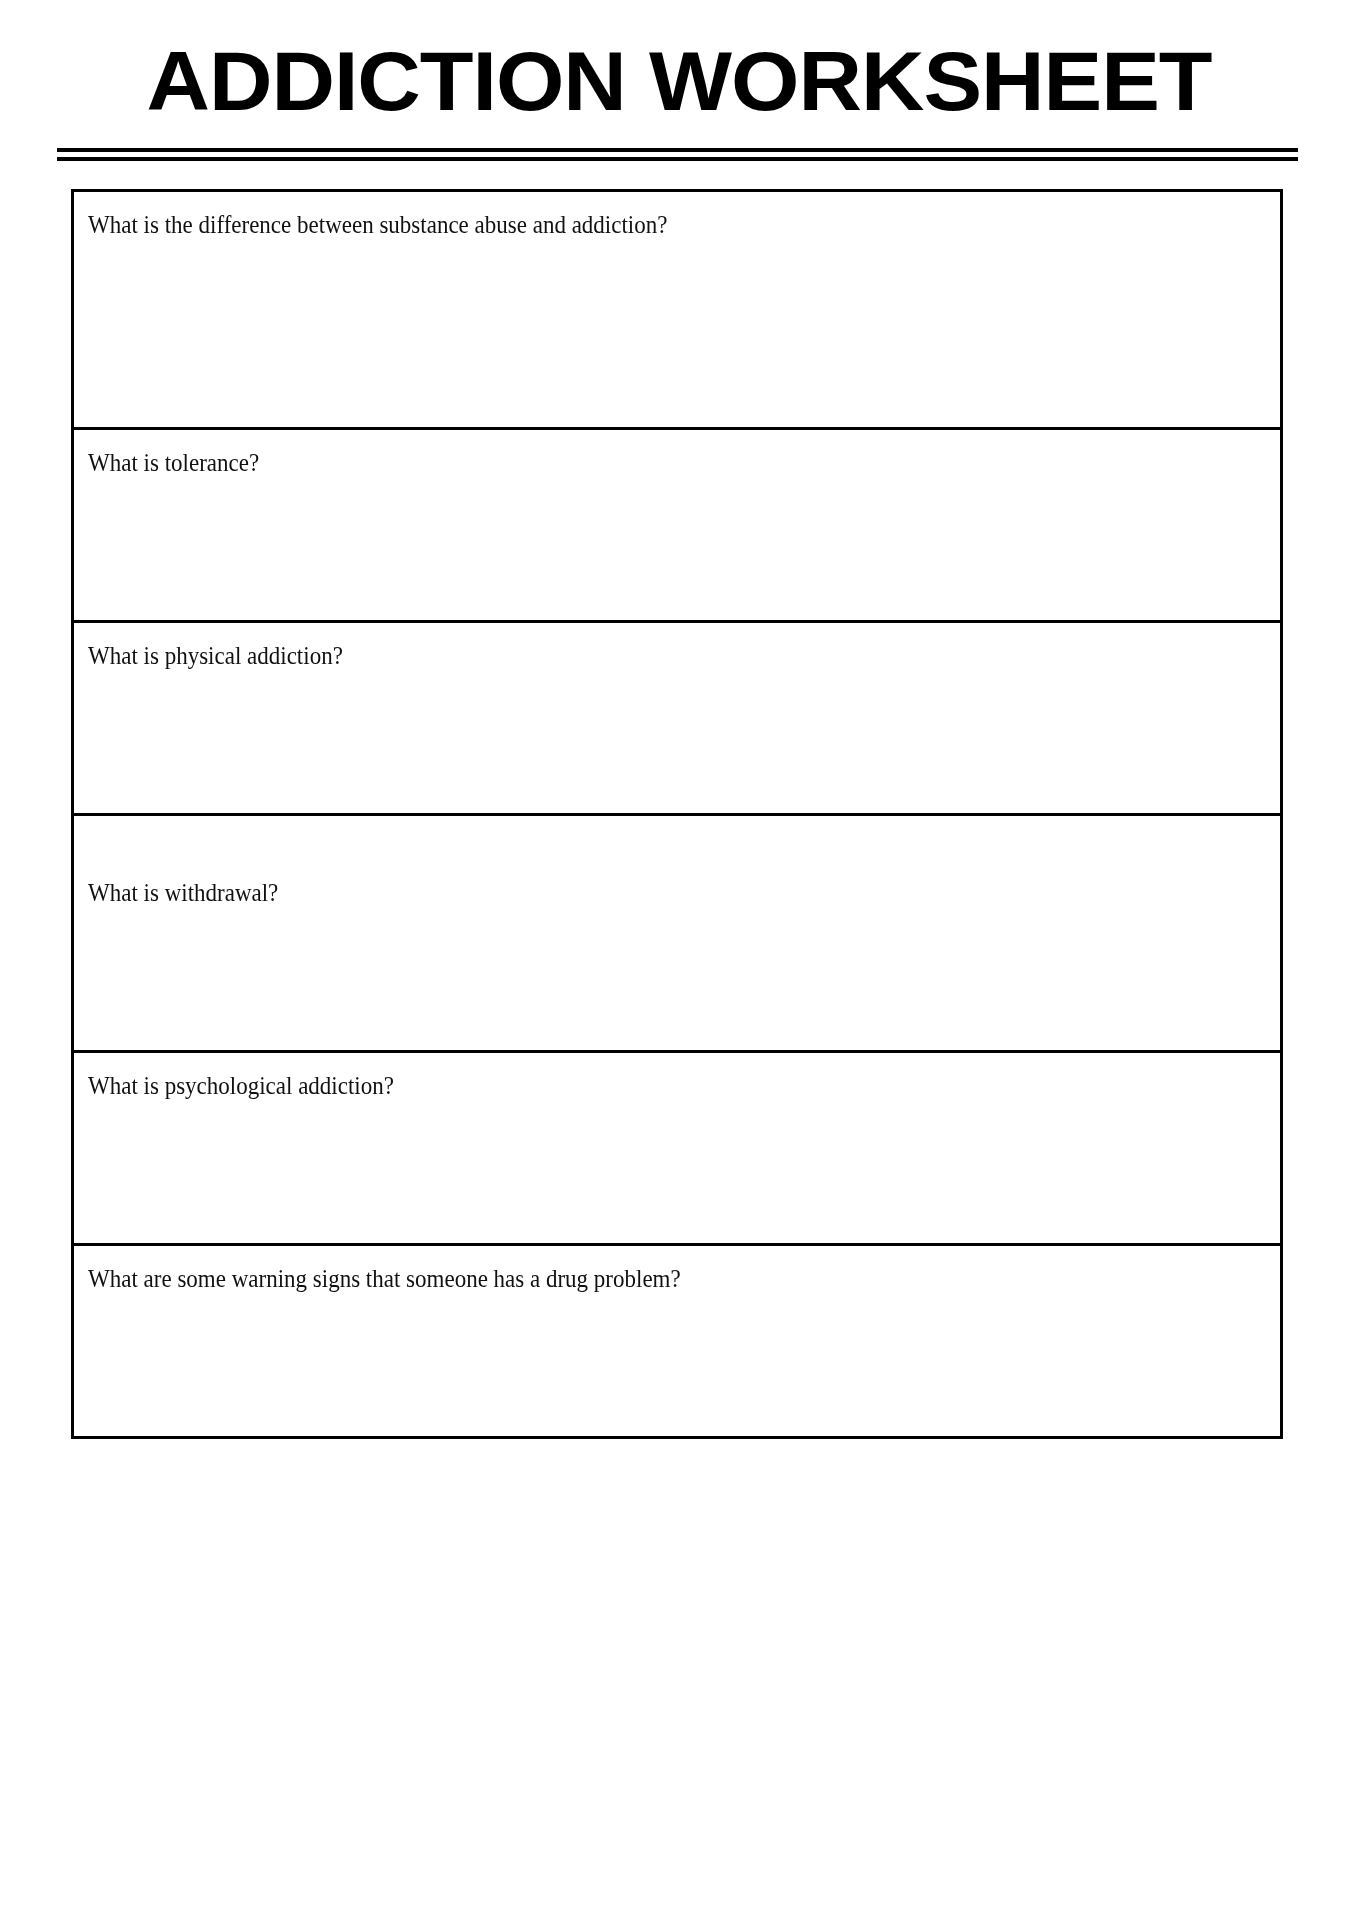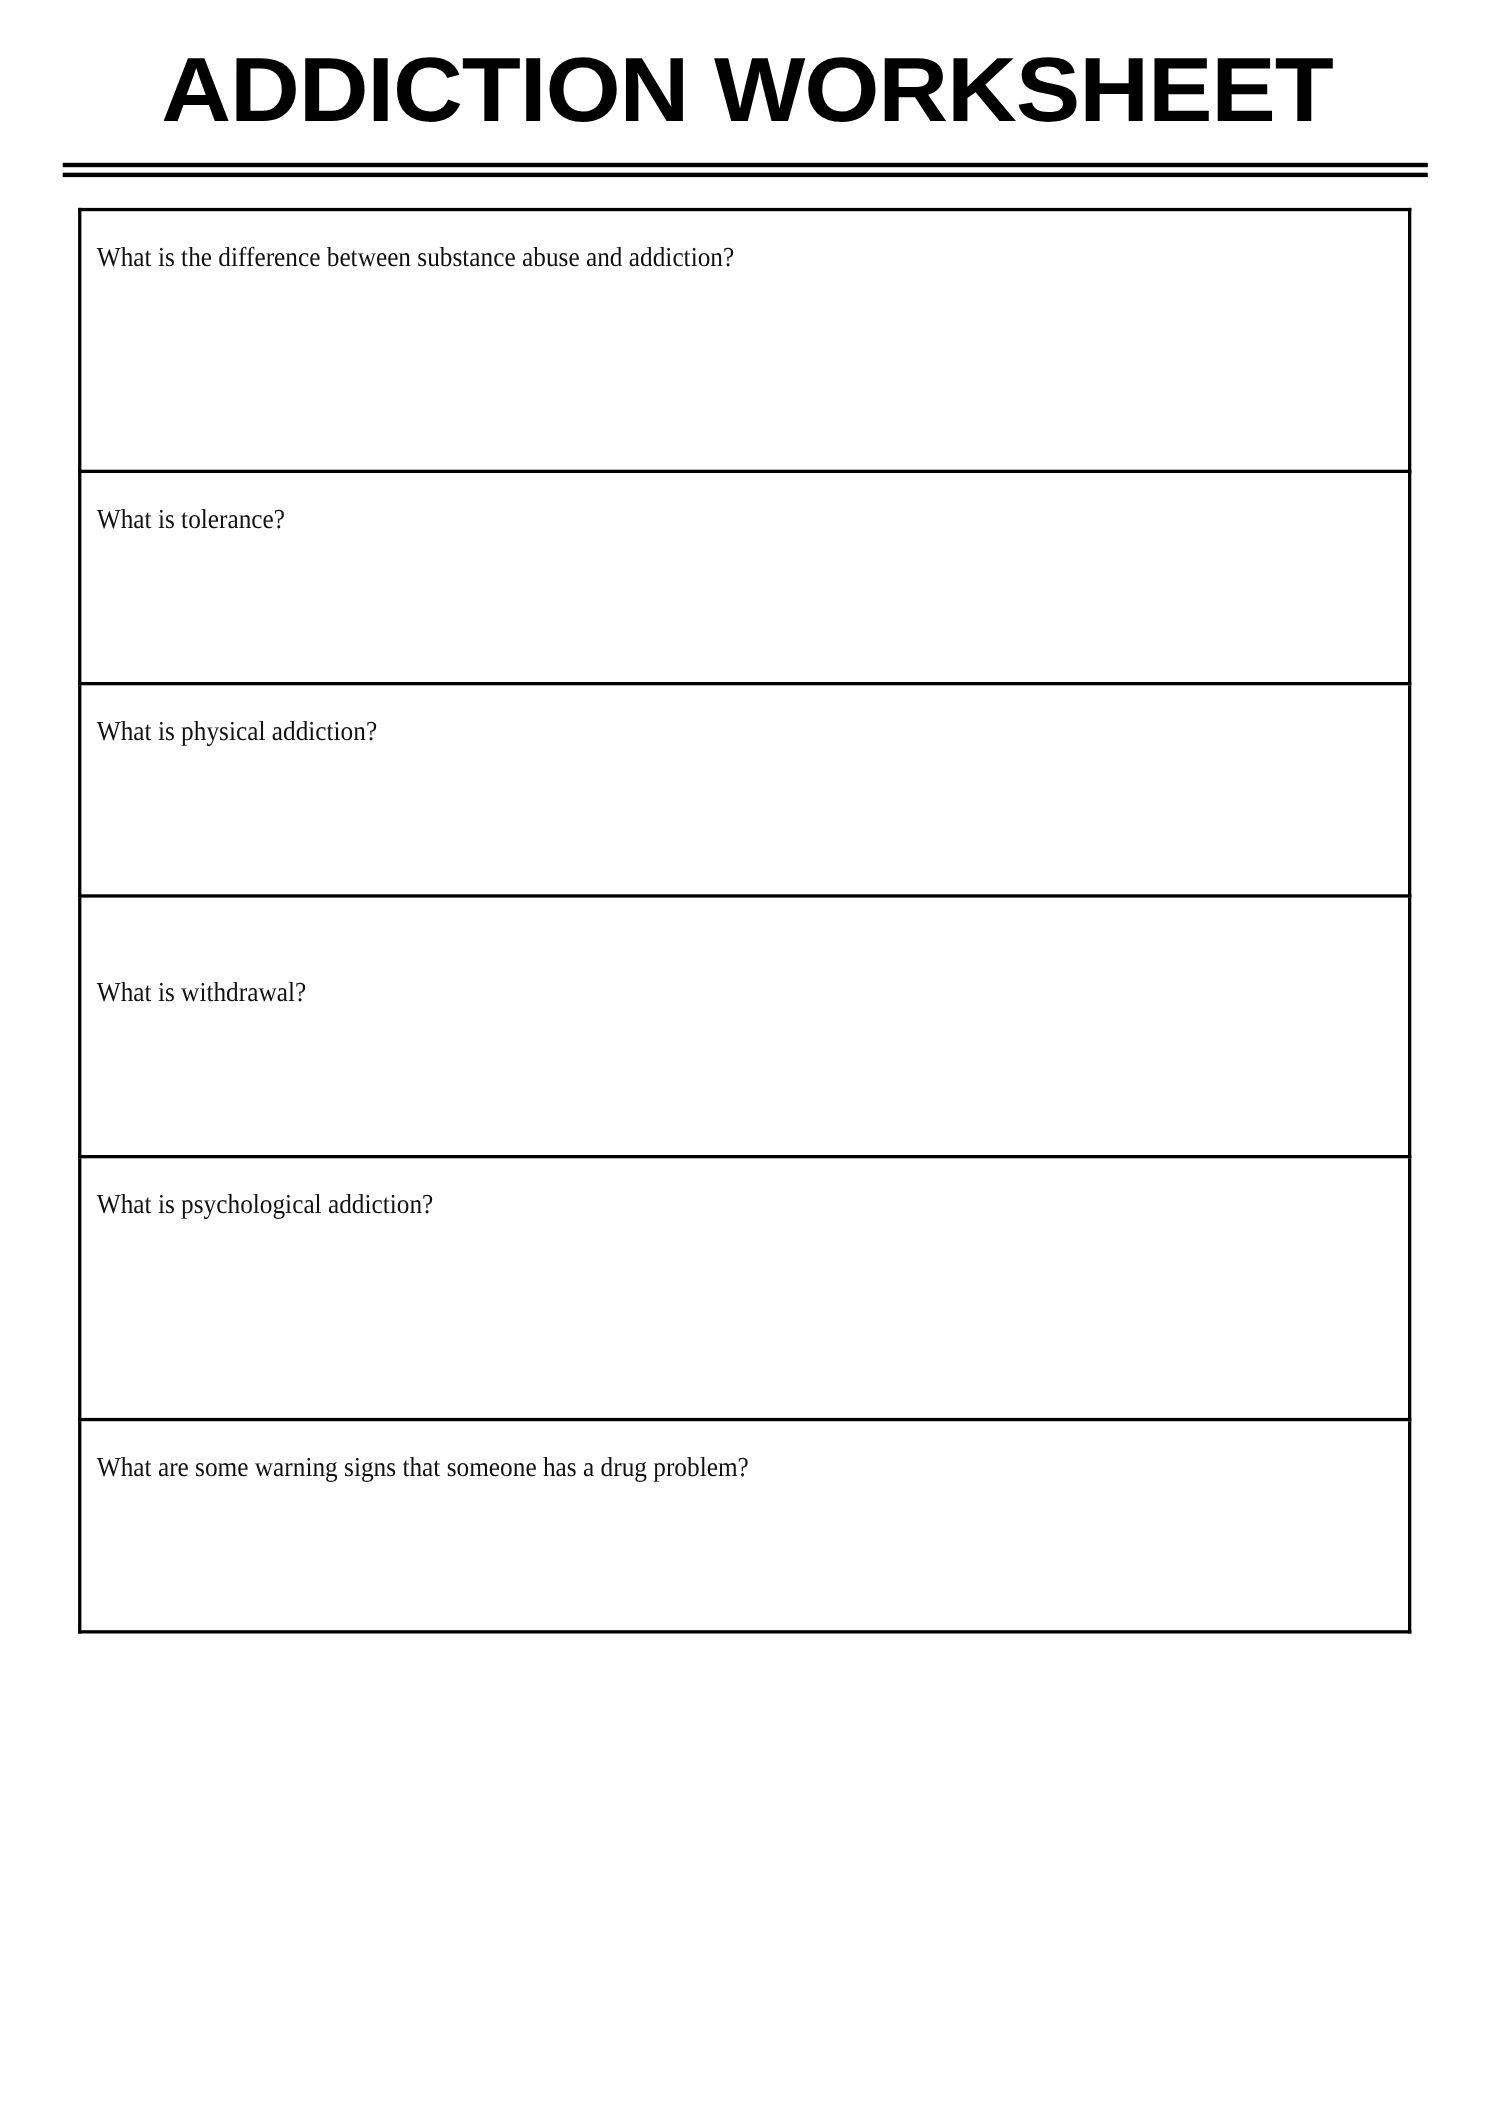--- a/index.html
+++ b/index.html
@@ -76,21 +76,21 @@
 
   .question-table td {
     border: 3px solid #000000;
     padding: 0;
     vertical-align: top;
   }
 
   .q-cell {
     position: relative;
     box-sizing: border-box;
-    padding: 28px 0 0 14px;
+    padding: 18px 0 0 14px;
   }
 
   .q-text {
     font-family: "Liberation Serif", serif;
     font-size: 25px;
     line-height: 30px;
     color: #111111;
     transform: scaleX(0.92);
     transform-origin: left center;
     white-space: nowrap;
@@ -141,21 +141,21 @@
       <tr>
         <td>
           <div class="q-cell" style="height:190px;margin-top:44px;">
             <span class="q-text">What is withdrawal?</span>
             <span class="answer-space"></span>
           </div>
         </td>
       </tr>
       <tr>
         <td>
-          <div class="q-cell" style="height:236px;">
+          <div class="q-cell" style="height:190px;">
             <span class="q-text">What is psychological addiction?</span>
             <span class="answer-space"></span>
           </div>
         </td>
       </tr>
       <tr>
         <td>
           <div class="q-cell" style="height:190px;">
             <span class="q-text">What are some warning signs that someone has a drug problem?</span>
             <span class="answer-space"></span>

